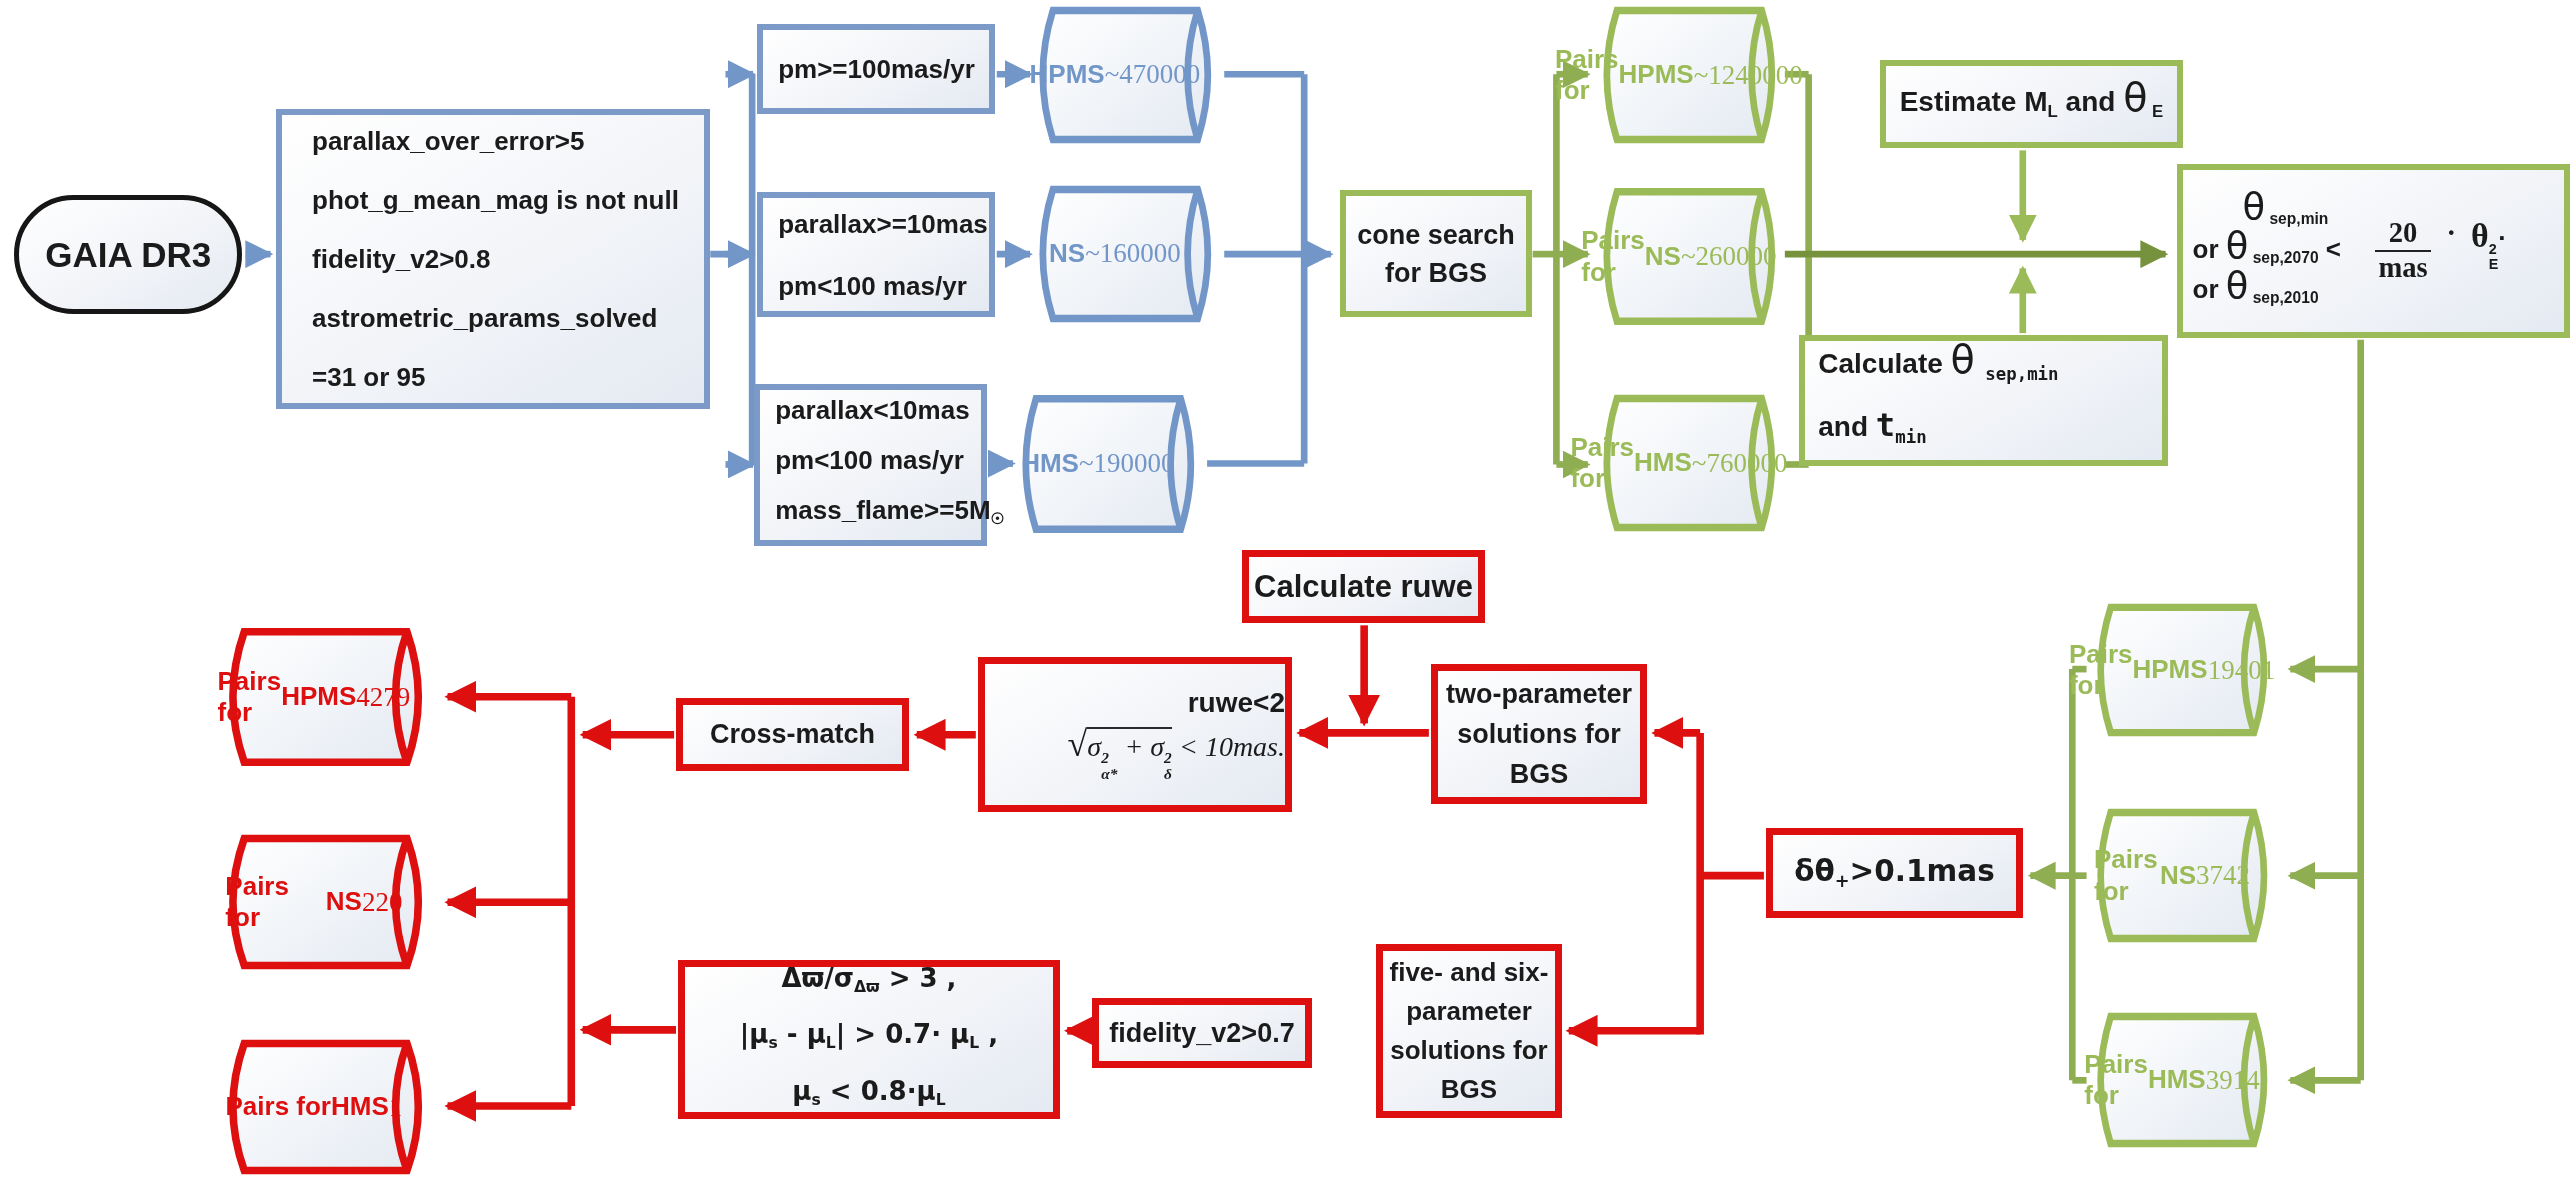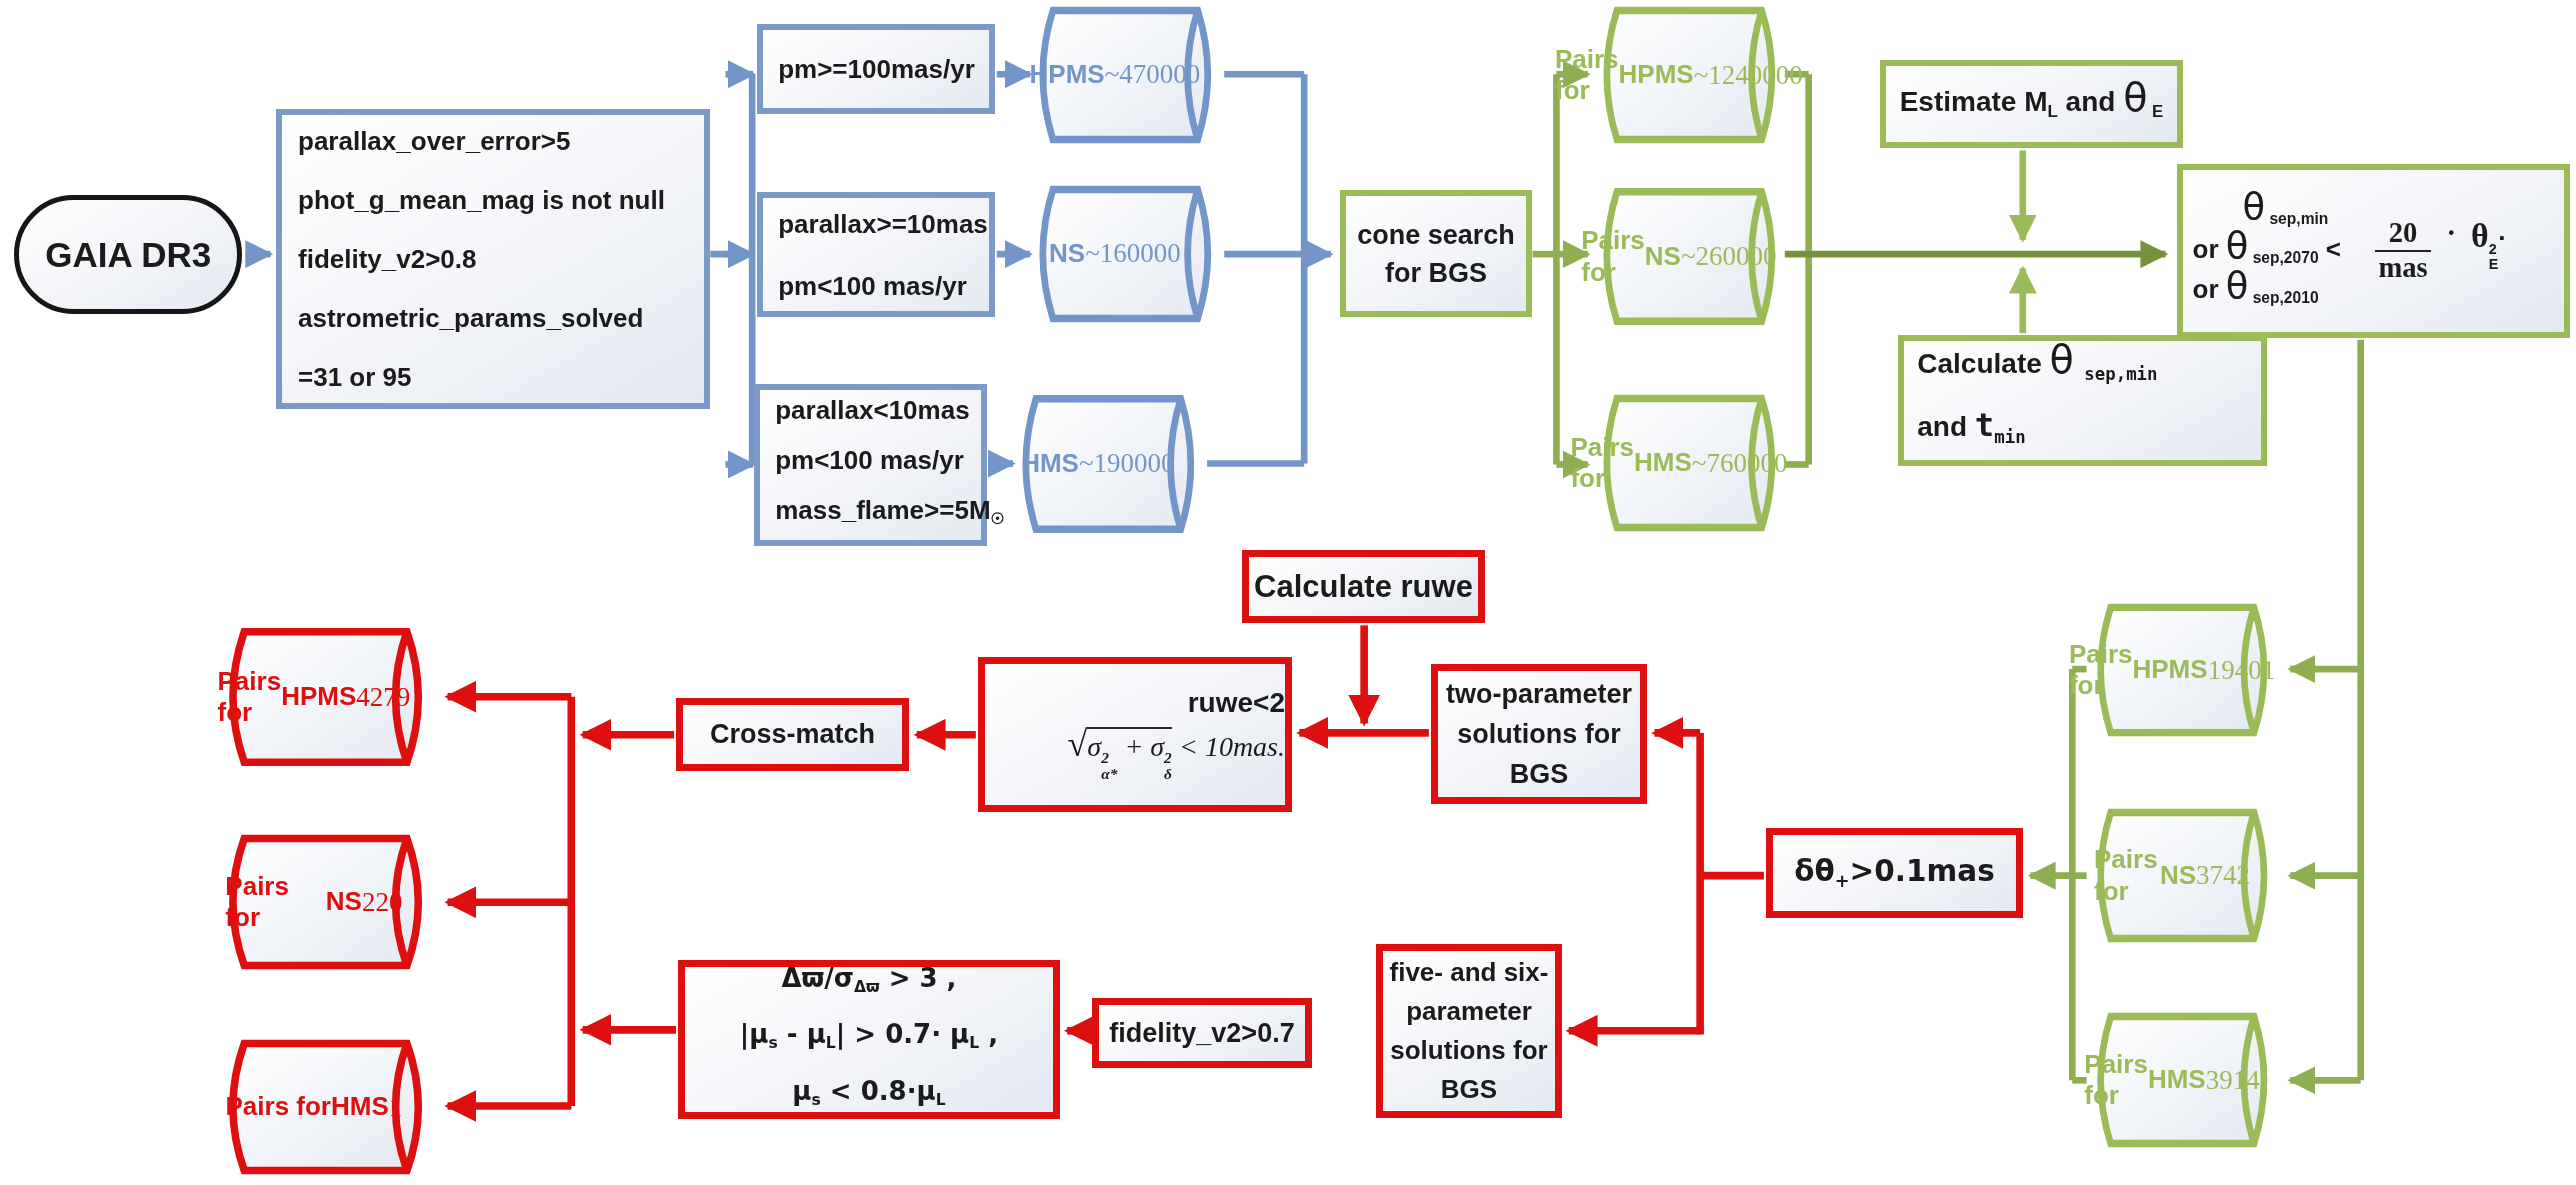--- a/index.html
+++ b/index.html
@@ -125,21 +125,21 @@
       <path d="M600 948 L470 948" marker-end="url(#mr)"></path>
       <path d="M600 1162 L470 1162" marker-end="url(#mr)"></path>
       <path d="M1145 1083 L1121 1083" marker-end="url(#mr)"></path>
     </g>
   </svg>
 
   <div class="node start" style="left:14.3px;top:195px;width:228px;height:119px;">
     <span>GAIA DR3</span>
   </div>
 
-  <div class="node b-blue left-align" style="left:276px;top:109px;width:434px;height:300px;font-size:26px;line-height:59px;padding-left:16px;">
+  <div class="node b-blue left-align" style="left:276px;top:109px;width:434px;height:300px;font-size:26px;line-height:59px;padding-left:30px;">
     <div>parallax_over_error&gt;5</div>
     <div>phot_g_mean_mag is not null</div>
     <div>fidelity_v2&gt;0.8</div>
     <div>astrometric_params_solved</div>
     <div>=31 or 95</div>
   </div>
 
   <div class="node b-blue left-align" style="left:757px;top:24px;width:238px;height:90px;font-size:26px;padding-left:15.2px;">
     <div>pm&gt;=100mas/yr</div>
   </div>
@@ -219,21 +219,21 @@
     <div class="cyl-text" style="line-height:1.2;">
         <div class="cyl-name">Pairs for</div>
         <div class="cyl-name">HMS</div>
         <div class="cyl-count">~760000</div>
       </div>
   </div>
 
   <div class="node b-green" style="left:1880px;top:60px;width:303px;height:88px;font-size:28px;">
     <div><span class="rt-n">Estimate M</span><span class="rt-sub">L</span><span class="rt-n"> and </span><span class="rt-theta">θ</span><span class="rt-sub"> E</span></div>
   </div>
-  <div class="node b-green left-align" style="left:1898px;top:335px;width:369px;height:131px;font-size:28px;line-height:51px;padding-left:13.3px;">
+  <div class="node b-green left-align" style="left:1799px;top:335px;width:369px;height:131px;font-size:28px;line-height:51px;padding-left:13.3px;">
     <div><span class="rt-n">Calculate </span><span class="rt-theta">θ</span><span class="rt-msub"> sep,min</span></div>
     <div><span class="rt-n">and </span><span class="rt-mono">t</span><span class="rt-msub">min</span></div>
   </div>
 
   <div class="node b-green" style="left:2177px;top:164px;width:393px;height:174px;font-size:26px;flex-direction:row;justify-content:flex-start;padding-left:9.5px;gap:7.6px;">
     <div style="display:flex;flex-direction:column;align-items:flex-start;line-height:1.45;">
       <div style="margin-left:50px;"><span class="rt-theta">θ</span><span class="rt-sub"> sep,min</span></div>
       <div><span class="rt-n">or </span><span class="rt-theta">θ</span><span class="rt-sub"> sep,2070</span><span class="rt-n"> &lt;</span></div>
       <div><span class="rt-n">or </span><span class="rt-theta">θ</span><span class="rt-sub"> sep,2010</span></div>
     </div>

